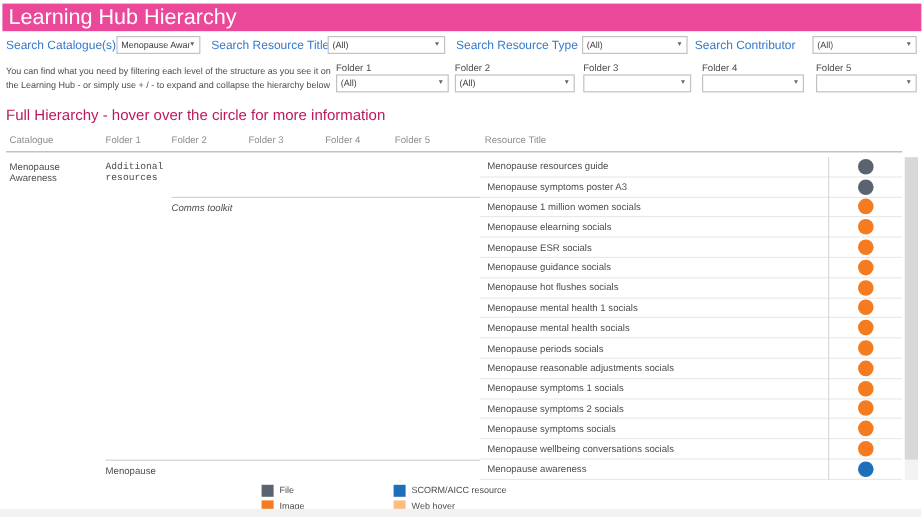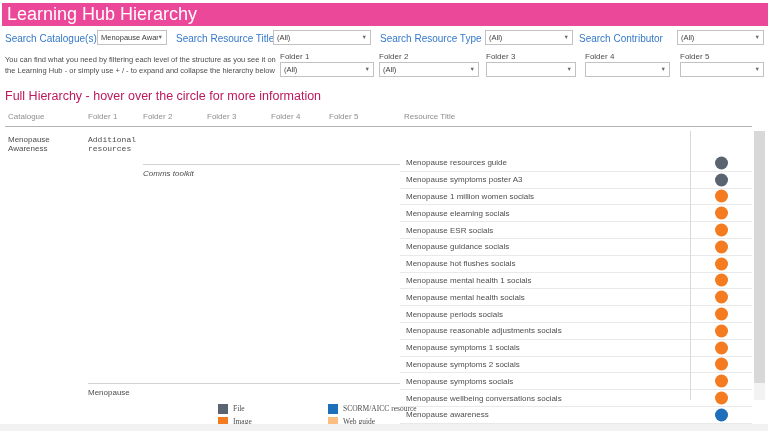--- a/index.html
+++ b/index.html
@@ -17,34 +17,34 @@
   .folder-label{position:absolute;top:52px;font-size:8px;color:#4d4d4d;}
   .fdd{top:62px;}
   
   .heading{position:absolute;left:5px;top:89px;font-size:12.5px;color:#be185d;white-space:nowrap;}
   
   .thead{position:absolute;top:112px;font-size:8px;color:#8e8e8e;white-space:nowrap;}
   .thead-line{position:absolute;left:5px;top:126px;width:747px;height:1px;background:#b3b3b3;}
   
   .hcell{position:absolute;font-size:8px;color:#4e4e4e;}
   
-  .rows-host{position:absolute;left:400px;top:131px;width:352px;height:269px;overflow:hidden;margin-top:24px;}
+  .rows-host{position:absolute;left:400px;top:131px;width:352px;height:269px;overflow:hidden;}
   .rrow{height:16.8px;box-sizing:border-box;border-bottom:1px solid #e9e9e9;position:relative;display:flex;align-items:center;cursor:pointer;}
   .rtitle{padding-left:6px;font-size:8px;color:#4e4e4e;white-space:nowrap;}
   .circle{position:absolute;left:315px;top:50%;transform:translateY(-50%);width:13px;height:13px;border-radius:50%;}
   .vdivider{position:absolute;left:690px;top:131px;width:1px;height:269px;background:#d9d9d9;}
   .groupline{position:absolute;height:1px;background:#d2d2d2;}
   
   .sb-track{position:absolute;left:754px;top:131px;width:11px;height:269px;background:#f3f3f3;}
   .sb-thumb{position:absolute;left:0;top:0;width:11px;height:252px;background:#d8d8d8;}
   
   .legend{position:absolute;left:218px;top:402px;display:grid;grid-template-rows:13px 13px;grid-auto-flow:column;grid-auto-columns:110px;}
   .litem{display:flex;align-items:center;cursor:pointer;}
   .swatch{width:10px;height:10px;display:inline-block;}
-  .llabel{font-size:7.5px;color:#4d4d4d;padding-left:5px;white-space:nowrap;font-family:Liberation Serif, serif;}
+  .llabel{font-size:7.5px;color:#4d4d4d;padding-left:5px;white-space:nowrap;}
   .bottom-bar{position:absolute;left:0;top:424px;width:768px;height:7px;background:#f2f2f2;}
 </style>
 </head>
 <body>
 
 <div id="app">
 
   <div class="titlebar">
     <span>Learning Hub Hierarchy</span>
   </div>
@@ -204,18 +204,18 @@
       <div class="litem">
         <span class="swatch" style="background: rgb(244, 123, 31);"></span>
         <span class="llabel">Image</span>
       </div>
       <div class="litem">
         <span class="swatch" style="background: rgb(28, 111, 184);"></span>
         <span class="llabel">SCORM/AICC resource</span>
       </div>
       <div class="litem">
         <span class="swatch" style="background: rgb(251, 189, 128);"></span>
-        <span class="llabel">Web guide</span>
+        <span class="llabel">Web hover</span>
       </div>
     </div>
 
   <div class="bottom-bar"></div>
 </div>
 
 </body></html>

